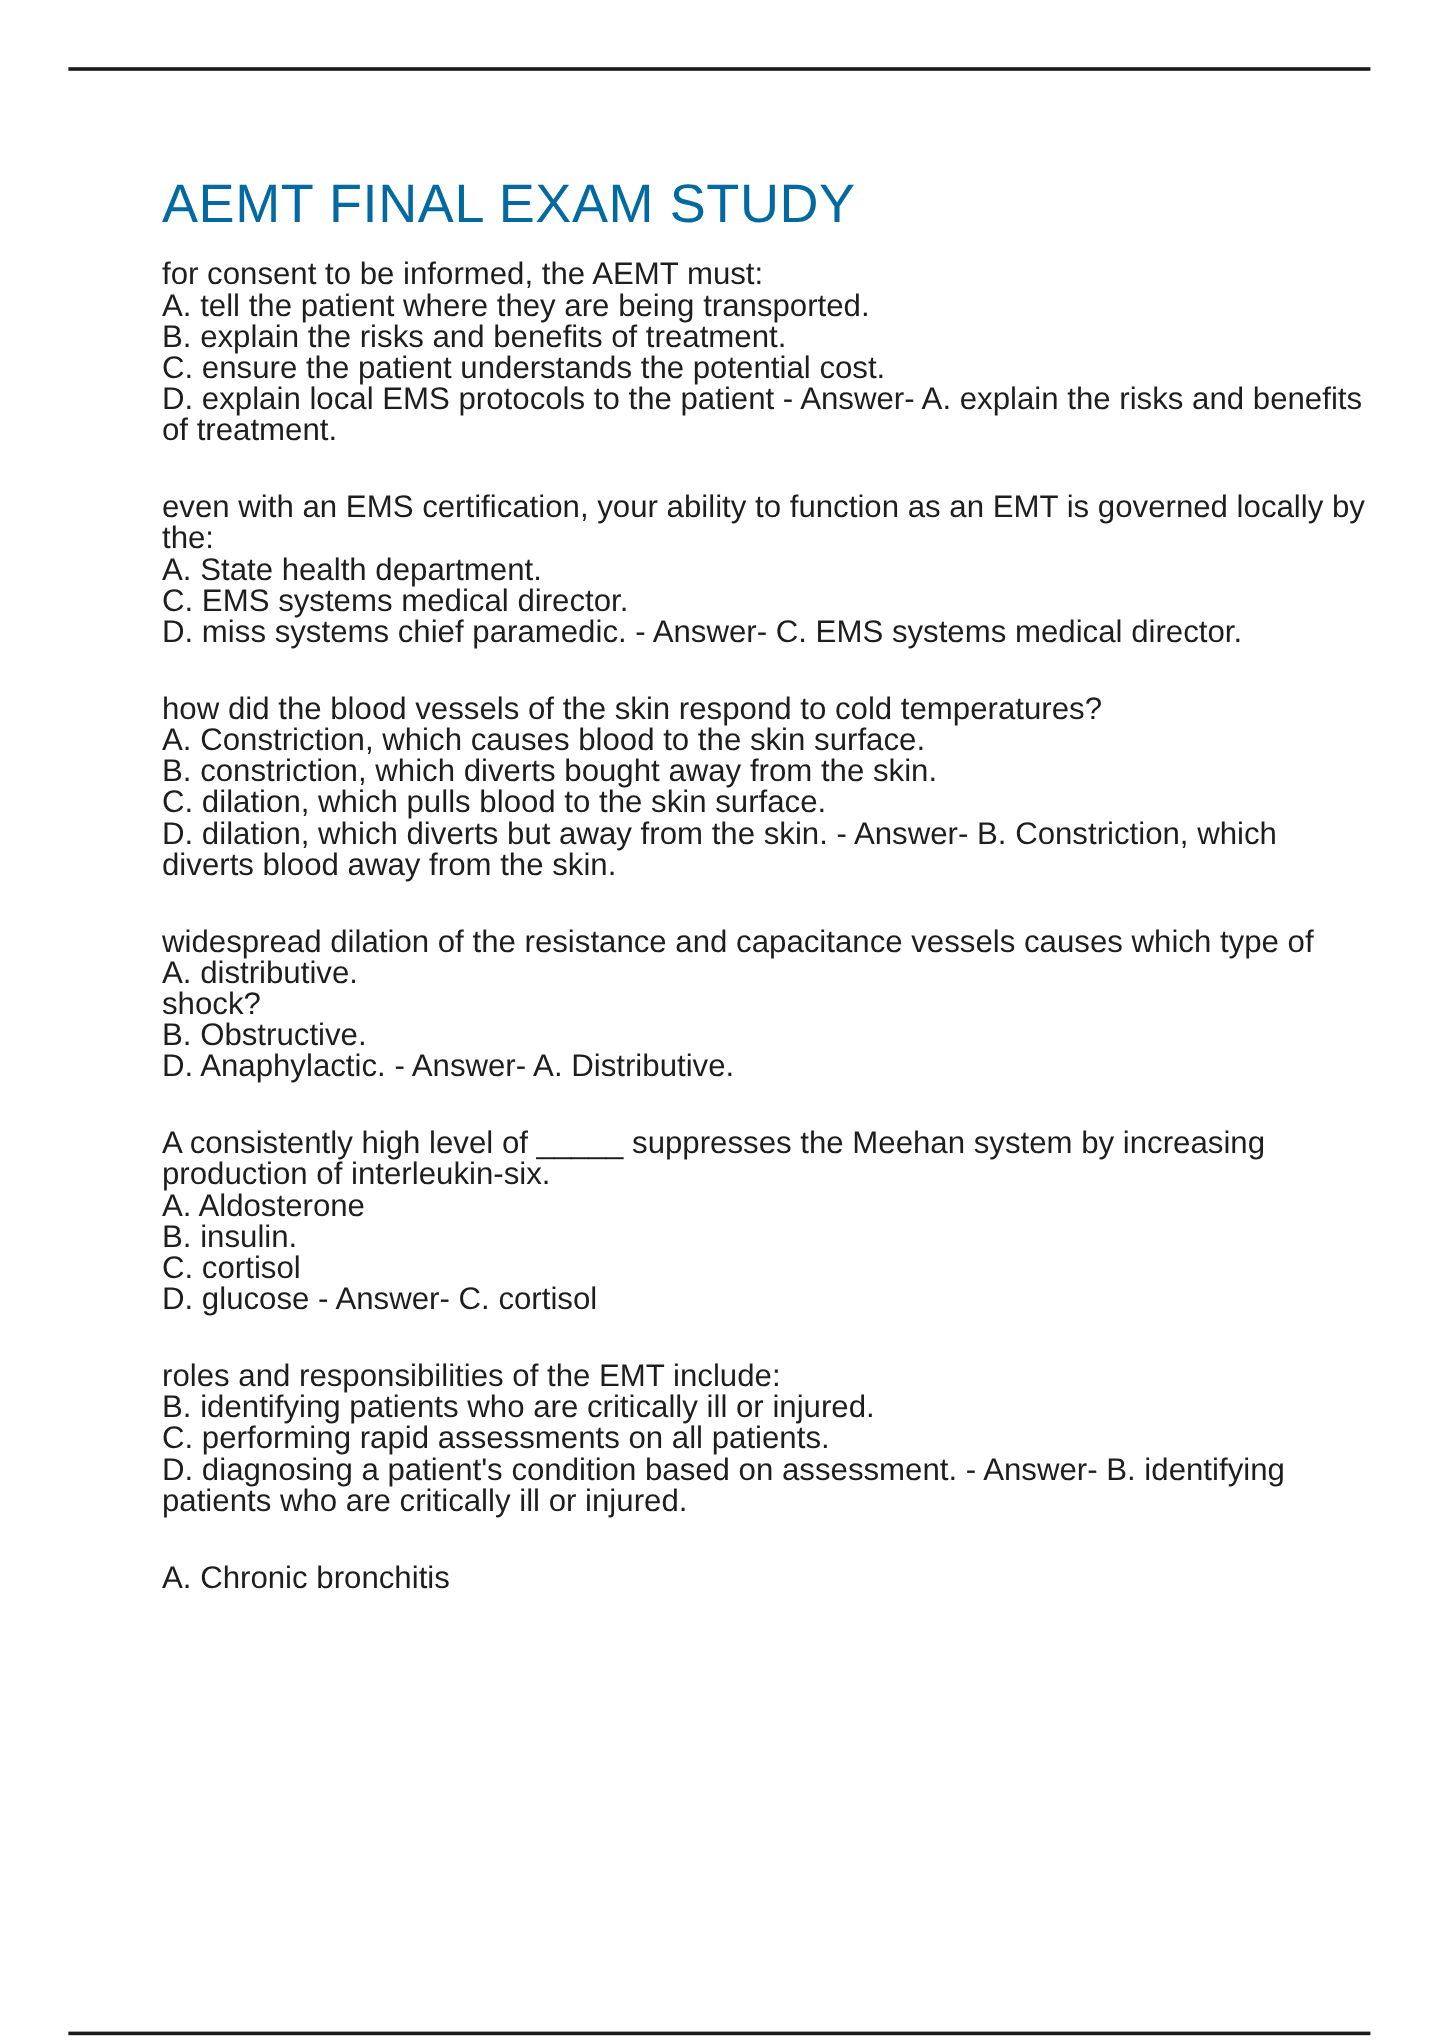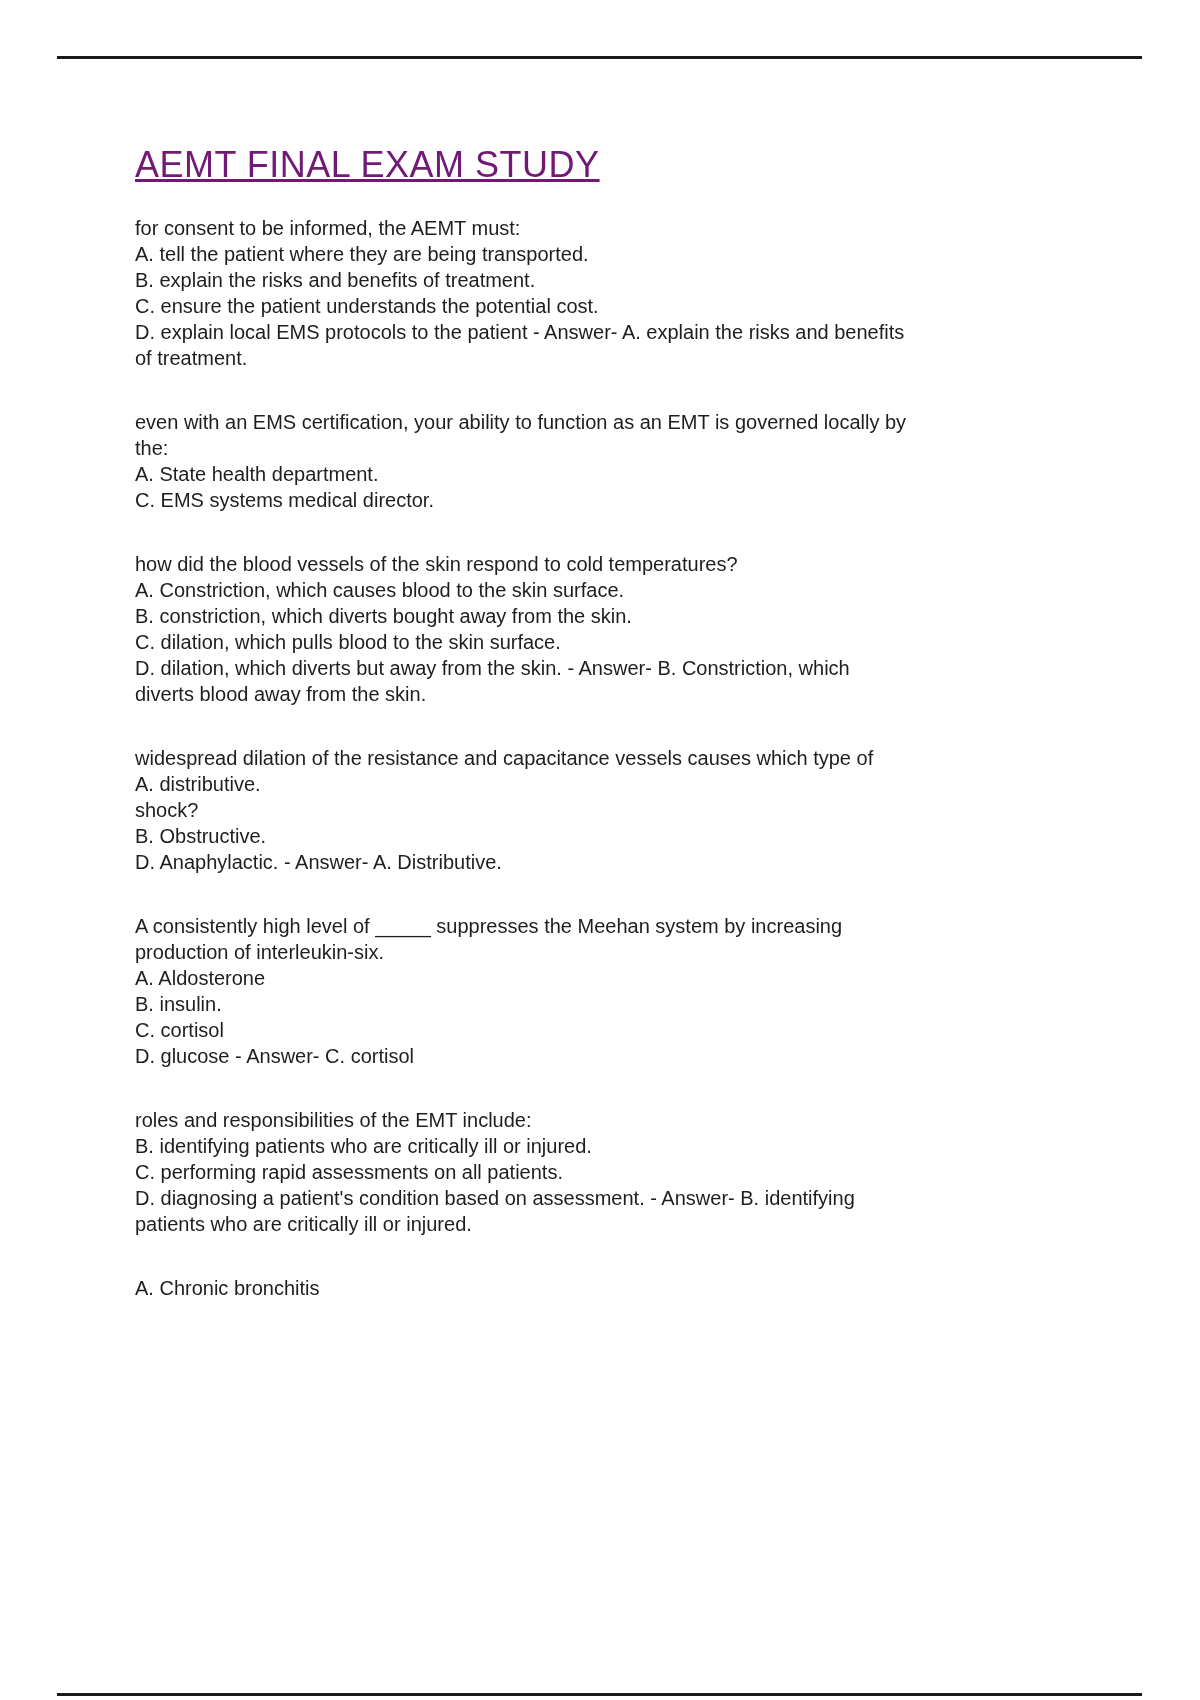--- a/index.html
+++ b/index.html
@@ -22,35 +22,34 @@
     height: 3px;
     background: #1a1a1a;
   }
   .rule-top { top: 56px; }
   .rule-bottom { top: 1693px; }
   .doc-title {
     position: absolute;
     left: 135px;
     top: 147px;
     margin: 0;
-    font-size: 36px;
+    font-size: 45px;
     font-weight: 400;
     line-height: 1;
     letter-spacing: 0.5px;
-    color: #701a75;
+    color: #0369a1;
     white-space: pre;
-    text-decoration: underline;
   }
   .content {
     position: absolute;
     left: 135px;
     top: 215px;
     width: 945px;
     color: #1e1e1e;
-    font-size: 20px;
+    font-size: 26px;
     line-height: 26px;
   }
   .question-block {
     margin: 0 0 38px 0;
   }
   .text-line {
     white-space: pre;
   }
 </style>
 </head>
@@ -66,20 +65,21 @@
         <div class="text-line">B. explain the risks and benefits of treatment.</div>
         <div class="text-line">C. ensure the patient understands the potential cost.</div>
         <div class="text-line">D. explain local EMS protocols to the patient - Answer- A. explain the risks and benefits</div>
         <div class="text-line">of treatment.</div>
       </div>
       <div class="question-block">
         <div class="text-line">even with an EMS certification, your ability to function as an EMT is governed locally by</div>
         <div class="text-line">the:</div>
         <div class="text-line">A. State health department.</div>
         <div class="text-line">C. EMS systems medical director.</div>
+        <div class="text-line">D. miss systems chief paramedic. - Answer- C. EMS systems medical director.</div>
       </div>
       <div class="question-block">
         <div class="text-line">how did the blood vessels of the skin respond to cold temperatures?</div>
         <div class="text-line">A. Constriction, which causes blood to the skin surface.</div>
         <div class="text-line">B. constriction, which diverts bought away from the skin.</div>
         <div class="text-line">C. dilation, which pulls blood to the skin surface.</div>
         <div class="text-line">D. dilation, which diverts but away from the skin. - Answer- B. Constriction, which</div>
         <div class="text-line">diverts blood away from the skin.</div>
       </div>
       <div class="question-block">

